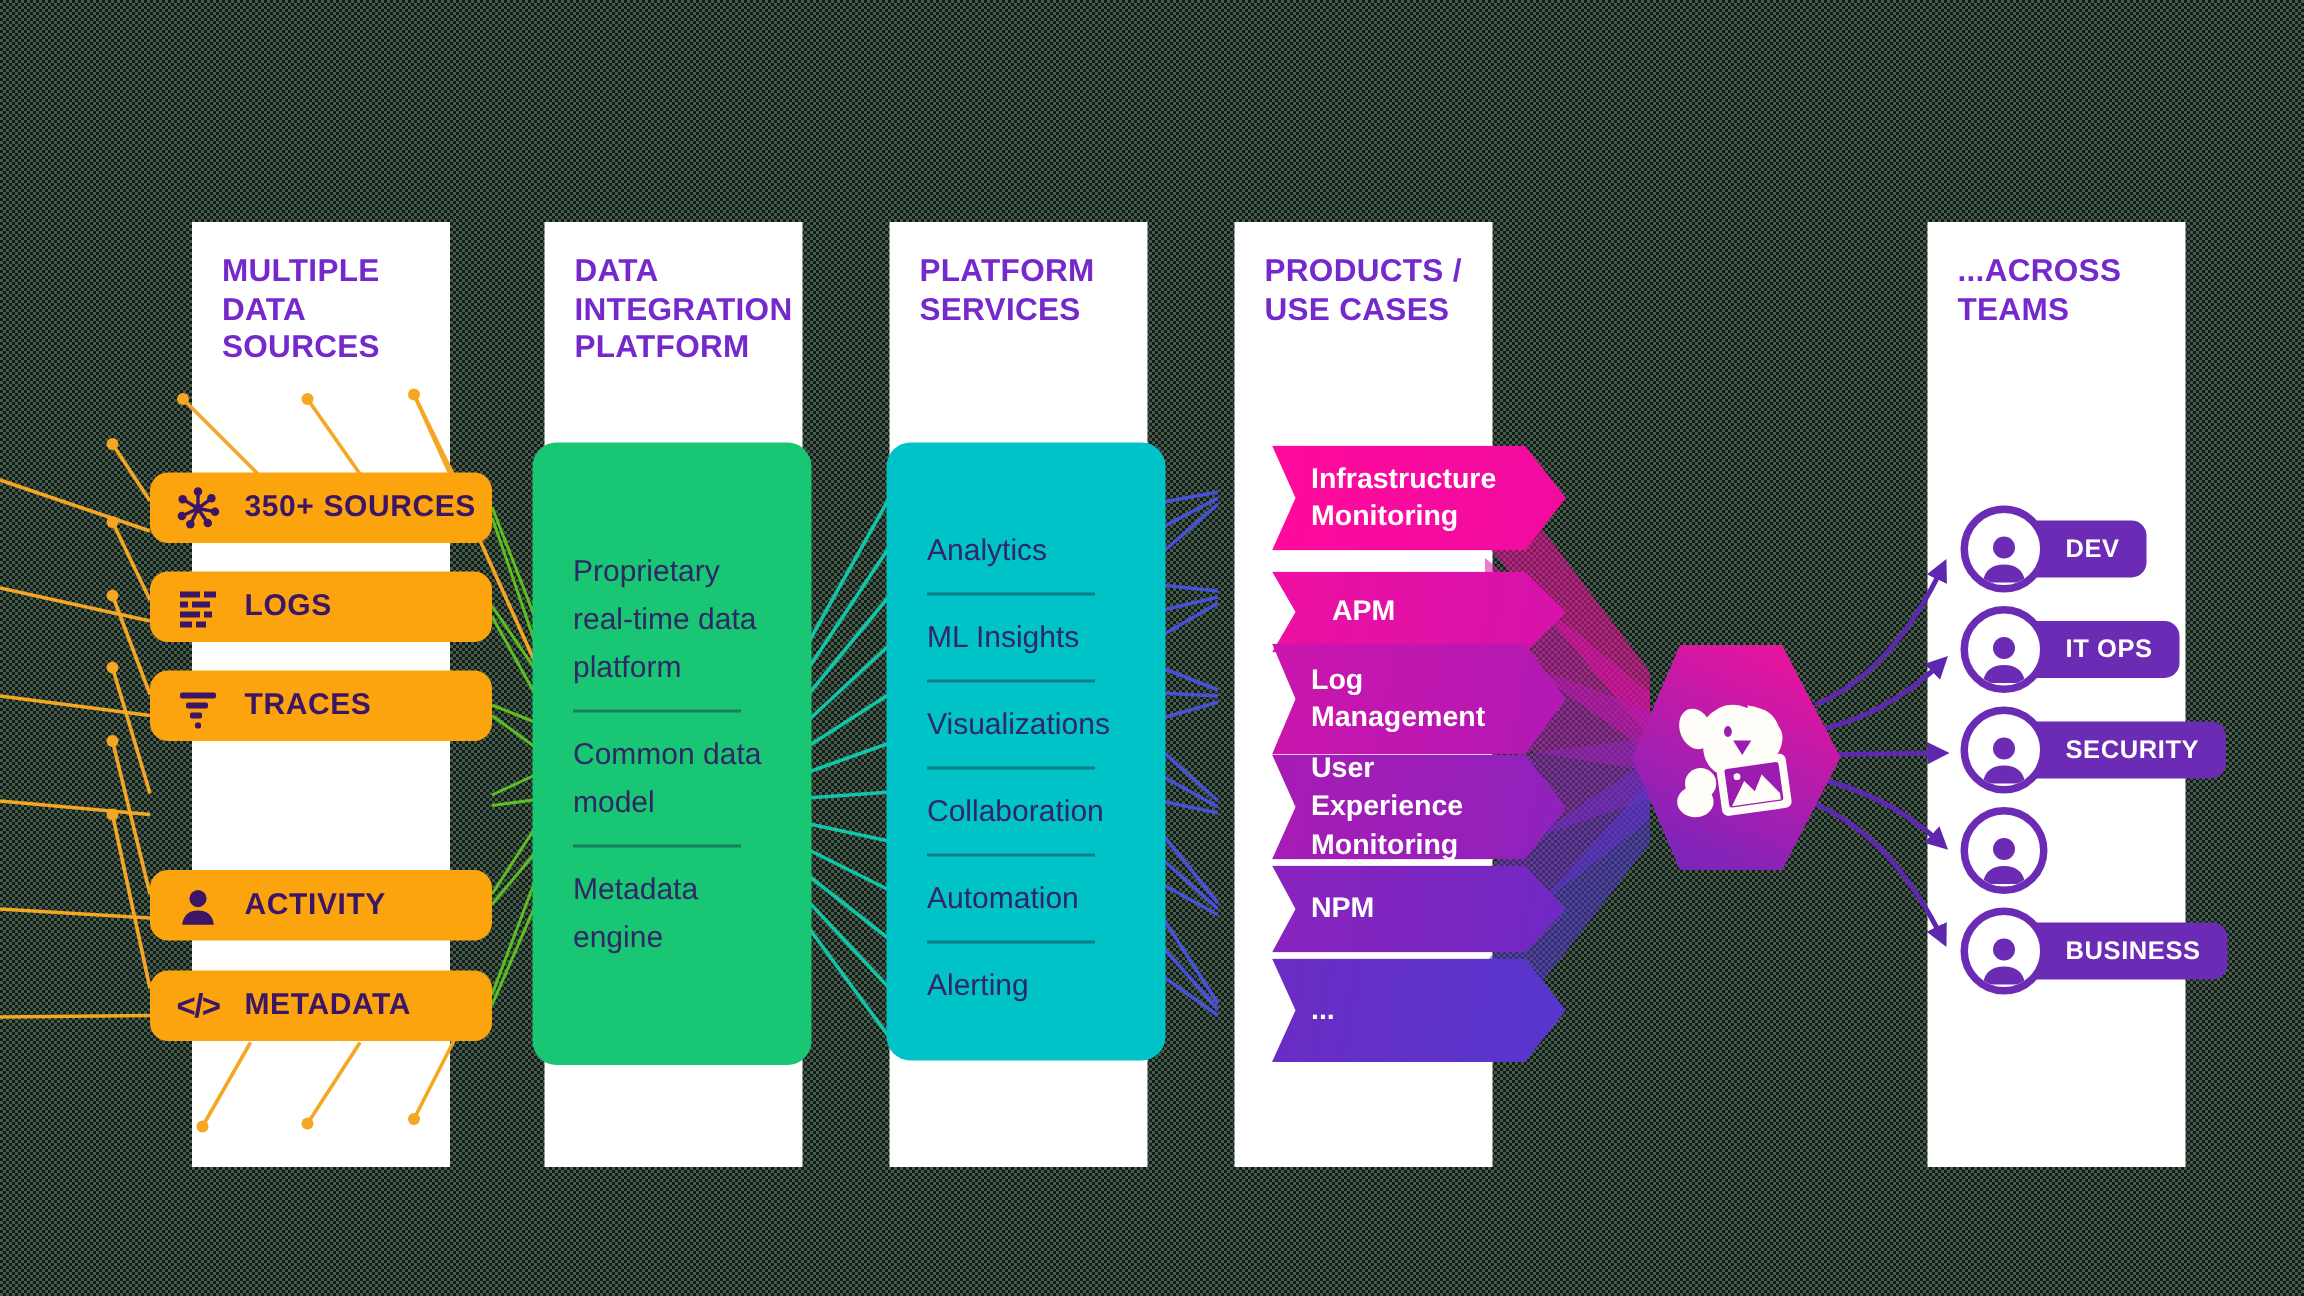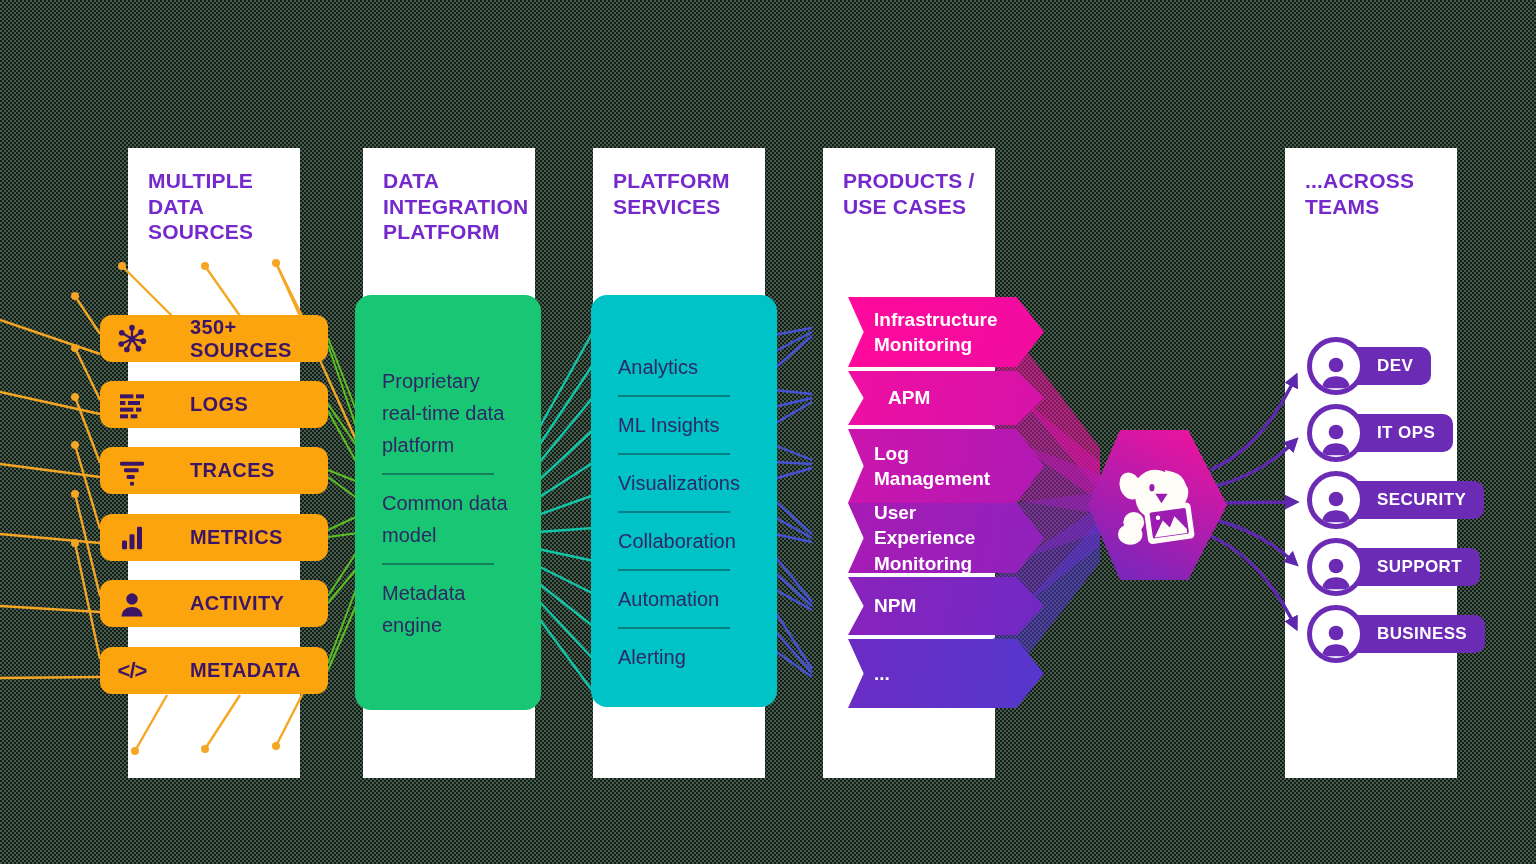--- a/index.html
+++ b/index.html
@@ -25,21 +25,21 @@
   }
   .overlay{position:absolute;left:0;top:0;z-index:2;pointer-events:none;}
 
   
   .src-pill{
     position:absolute;left:100px;width:228px;height:47px;border-radius:12px;
     background:var(--c-orange);display:flex;align-items:center;gap:13px;
     padding-left:14px;box-sizing:border-box;z-index:3;
   }
   .src-pill .ic{width:36px;height:36px;display:flex;align-items:center;justify-content:center;flex:0 0 36px;}
-  .src-pill .lbl{color:var(--c-darkpurple);font-weight:800;font-size:20px;letter-spacing:.4px;margin-left:27px;}
+  .src-pill .lbl{color:var(--c-darkpurple);font-weight:800;font-size:20px;letter-spacing:.4px;}
   .glyph-code{font-weight:800;font-size:22px;color:var(--c-darkpurple);letter-spacing:-1px;}
 
   
   .big-box{position:absolute;border-radius:16px;box-sizing:border-box;z-index:3;}
   .box-green{left:355px;top:295px;width:186px;height:415px;background:var(--c-green);padding:70px 22px 0 27px;}
   .box-teal{left:591px;top:295px;width:186px;height:412px;background:var(--c-teal);padding:56px 22px 0 27px;}
   .box-item{color:var(--c-boxtext);font-size:20px;line-height:1.6;font-weight:500;}
   .sep{border-top:2px solid rgba(16,60,70,.5);width:82%;margin:12px 0;}
 
   
@@ -259,30 +259,20 @@
       <svg width="32" height="32" viewBox="0 0 24 24" fill="#3D1566">
         <rect x="3" y="5" width="18" height="3" rx="1"></rect>
         <rect x="6" y="10" width="11" height="3" rx="1"></rect>
         <rect x="8" y="15" width="6" height="3" rx="1"></rect>
         <rect x="10.5" y="20" width="3" height="3" rx="1"></rect>
       </svg>
     </span>
     <span class="lbl">TRACES</span>
   </div>
 
-  <div class="src-pill" style="top:514px">
-    <span class="ic">
-      <svg width="30" height="30" viewBox="0 0 24 24" fill="#3D1566">
-        <rect x="4" y="14" width="4" height="7" rx="1"></rect>
-        <rect x="10" y="9" width="4" height="12" rx="1"></rect>
-        <rect x="16" y="3" width="4" height="18" rx="1"></rect>
-      </svg>
-    </span>
-    <span class="lbl">METRICS</span>
-  </div>
 
   <div class="src-pill" style="top:580px">
     <span class="ic">
       <svg width="30" height="30" viewBox="0 0 24 24" fill="#3D1566">
         <circle cx="12" cy="8" r="4.6"></circle>
         <path d="M3.5 22c.7-5.4 4-7.6 8.5-7.6s7.8 2.2 8.5 7.6z"></path>
       </svg>
     </span>
     <span class="lbl">ACTIVITY</span>
   </div>
@@ -312,21 +302,21 @@
     <div class="box-item">Proprietary real-time data platform</div>
     <div class="sep"></div>
     <div class="box-item">Common data model</div>
     <div class="sep"></div>
     <div class="box-item">Metadata engine</div>
   </div>
 
   <div class="banner" style="top: 297px; height: 70px; background: linear-gradient(100deg, rgb(255, 10, 156), rgb(240, 12, 160));">
     <span class="lbl">Infrastructure Monitoring</span>
   </div>
-  <div class="banner" style="top: 371px; height: 54px; background: linear-gradient(100deg, rgb(238, 15, 162), rgb(213, 19, 170)); padding-left: 40px;">
+  <div class="banner" style="top: 381px; height: 54px; background: linear-gradient(100deg, rgb(238, 15, 162), rgb(213, 19, 170)); padding-left: 40px;">
     <span class="lbl">APM</span>
   </div>
   <div class="banner" style="top: 429px; height: 74px; background: linear-gradient(100deg, rgb(203, 21, 173), rgb(177, 25, 179));">
     <span class="lbl">Log Management</span>
   </div>
   <div class="banner" style="top: 503px; height: 70px; background: linear-gradient(100deg, rgb(168, 27, 181), rgb(143, 34, 188));">
     <span class="lbl">User Experience Monitoring</span>
   </div>
   <div class="banner" style="top: 577px; height: 58px; background: linear-gradient(100deg, rgb(138, 35, 189), rgb(112, 41, 196));">
     <span class="lbl">NPM</span>
@@ -393,23 +383,20 @@
     </div>
   </div>
 
   <div class="team-row" style="top:538px">
     <div class="avatar">
       <svg width="40" height="40" viewBox="0 0 24 24" style="fill:var(--c-pillpurple)">
         <circle cx="12" cy="9" r="4.4"></circle>
           <path d="M3.5 23c.7-5.2 4-7.2 8.5-7.2s7.8 2 8.5 7.2z"></path>
       </svg>
     </div>
-    <div class="team-pill">
-      <span class="lbl">SUPPORT</span>
-    </div>
   </div>
 
   <div class="team-row" style="top:605px">
     <div class="avatar">
       <svg width="40" height="40" viewBox="0 0 24 24" style="fill:var(--c-pillpurple)">
         <circle cx="12" cy="9" r="4.4"></circle>
           <path d="M3.5 23c.7-5.2 4-7.2 8.5-7.2s7.8 2 8.5 7.2z"></path>
       </svg>
     </div>
     <div class="team-pill">

